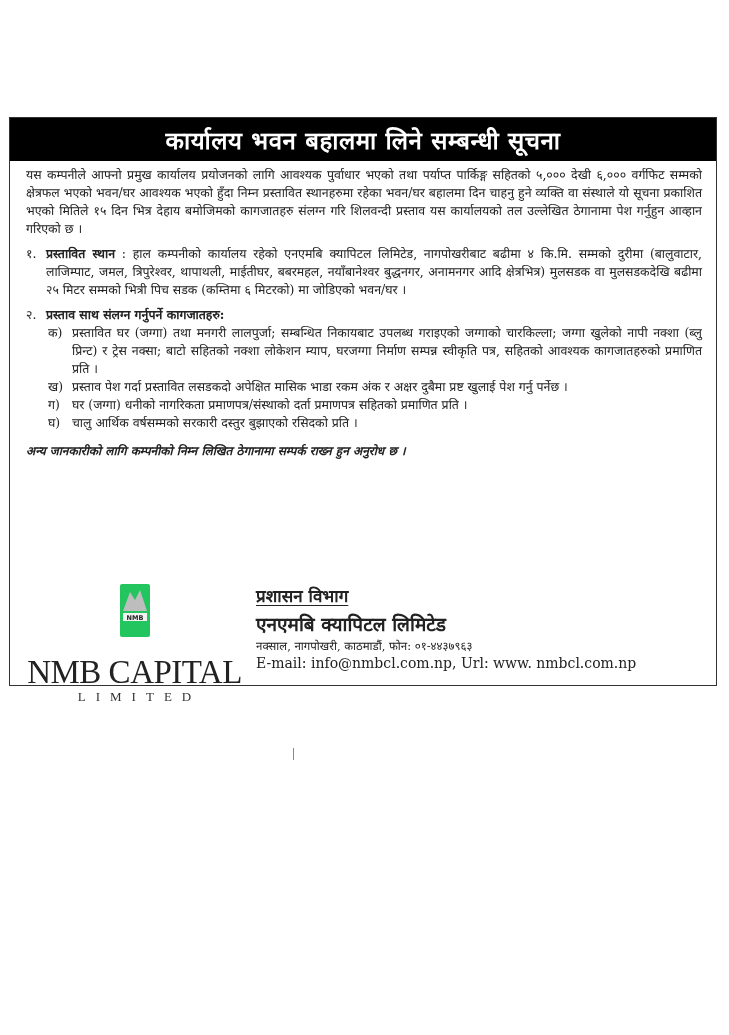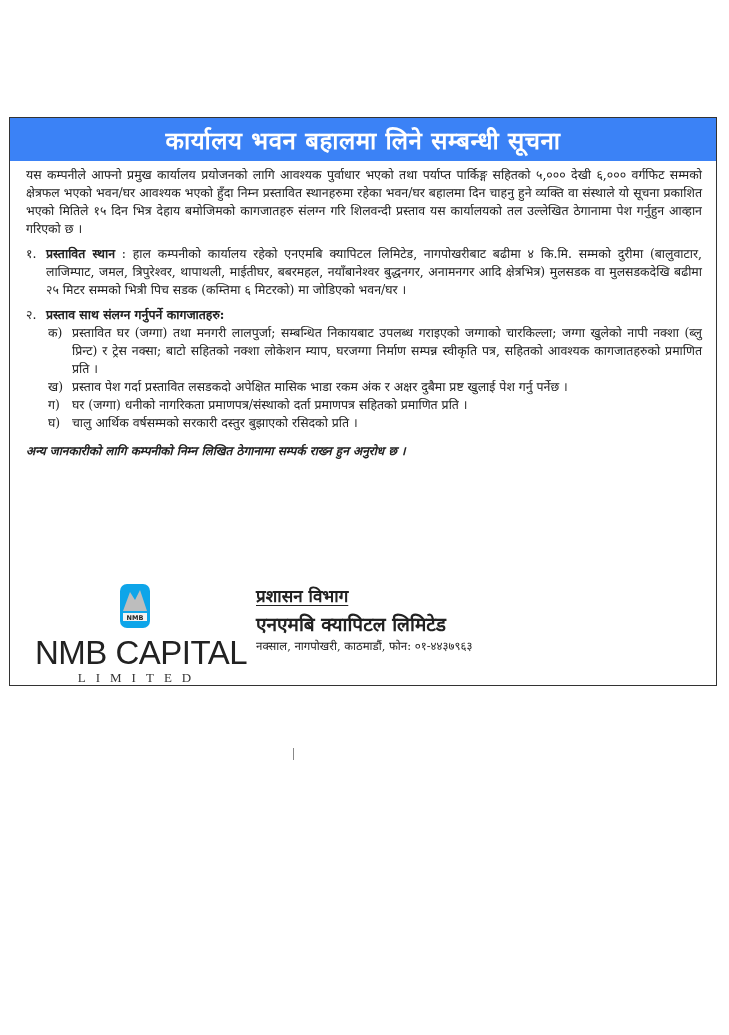--- a/index.html
+++ b/index.html
@@ -1,43 +1,43 @@
 <!DOCTYPE html>
 <html><head>
 <meta charset="utf-8">
 <style>
   html, body { margin: 0; padding: 0; background: #ffffff; }
   body { width: 729px; height: 1035px; position: relative; overflow: hidden;
          font-family: "DejaVu Sans", sans-serif; color: #222; }
   .notice-box { position: absolute; left: 9px; top: 117px; width: 708px; height: 569px;
          border: 1.5px solid #333; box-sizing: border-box; background: #fff; }
-  .header-bar { background: #3b82f6; height: 43px; display: flex; align-items: center;
+  .header-bar { background: #000000; height: 43px; display: flex; align-items: center;
          justify-content: center; }
   .header-title { color: #fff; font-family: "DejaVu Sans", sans-serif; font-weight: bold;
          font-size: 24px; letter-spacing: 0.5px; }
   .body { padding: 5px 14px 0 16px; font-family: "DejaVu Serif", serif; font-size: 12.4px;
          line-height: 18px; color: #222; }
   .para { text-align: justify; text-align-last: left; margin: 0; }
   .gap { height: 7px; }
   .item { display: flex; text-align: justify; }
   .item .num { width: 20px; flex: none; }
   .item .txt { flex: 1; }
   .sub { display: flex; padding-left: 22px; }
   .sub .num { width: 24px; flex: none; }
   .sub .txt { flex: 1; text-align: justify; }
   b.lbl { font-weight: bold; }
   .italic-note { font-style: italic; font-weight: bold; font-family: "DejaVu Sans", sans-serif;
          font-size: 12px; margin-top: 3px; }
   .footer { position: absolute; left: 0; top: 460px; width: 100%; height: 108px; }
   .logo { position: absolute; left: 12px; top: 6px; width: 225px; text-align: center; }
-  .logo-mark { width: 30px; height: 44px; background: #0ea5e9; border-radius: 7px;
+  .logo-mark { width: 30px; height: 53px; background: #22c55e; border-radius: 2px;
          margin: 0 auto; position: relative; }
   .logo-mark svg { display: block; }
-  .logo-name { font-family: Liberation Sans, sans-serif; font-size: 33px; letter-spacing: -0.5px;
-         color: #222; margin-top: 8px; line-height: 34px; text-align: right; }
+  .logo-name { font-family: Liberation Serif, serif; font-size: 33px; letter-spacing: -0.5px;
+         color: #222; margin-top: 18px; line-height: 34px; }
   .logo-sub { font-family: "Liberation Serif", serif; font-size: 13px; letter-spacing: 10px;
          color: #333; margin-top: 0px; padding-left: 10px; }
   .contact { position: absolute; left: 246px; top: 6px; }
   .dept { font-family: "DejaVu Sans", sans-serif; font-weight: bold; font-size: 17px;
          text-decoration: underline; text-underline-offset: 3px; line-height: 24px; color: #222; }
   .company { font-family: "DejaVu Sans", sans-serif; font-weight: bold; font-size: 19px;
          line-height: 28px; color: #222; margin-top: 2px; }
   .address { font-family: "DejaVu Serif", serif; font-size: 11.5px; line-height: 16px; color: #222; }
   .email { font-family: "DejaVu Serif", serif; font-size: 14px; line-height: 18px; color: #222; }
   .stray-mark { position: absolute; left: 293px; top: 748px; width: 1px; height: 12px; background: #888; }
@@ -95,17 +95,18 @@
         </svg>
       </div>
       <div class="logo-name">NMB CAPITAL</div>
       <div class="logo-sub">LIMITED</div>
     </div>
 
     <div class="contact">
       <div class="dept">प्रशासन विभाग</div>
       <div class="company">एनएमबि क्यापिटल लिमिटेड</div>
       <div class="address">नक्साल, नागपोखरी, काठमाडौं, फोन: ०१-४४३७९६३</div>
+      <div class="email">E-mail: info@nmbcl.com.np, Url: www. nmbcl.com.np</div>
     </div>
   </div>
 </div>
 
 <div class="stray-mark"></div>
 
 </body></html>

